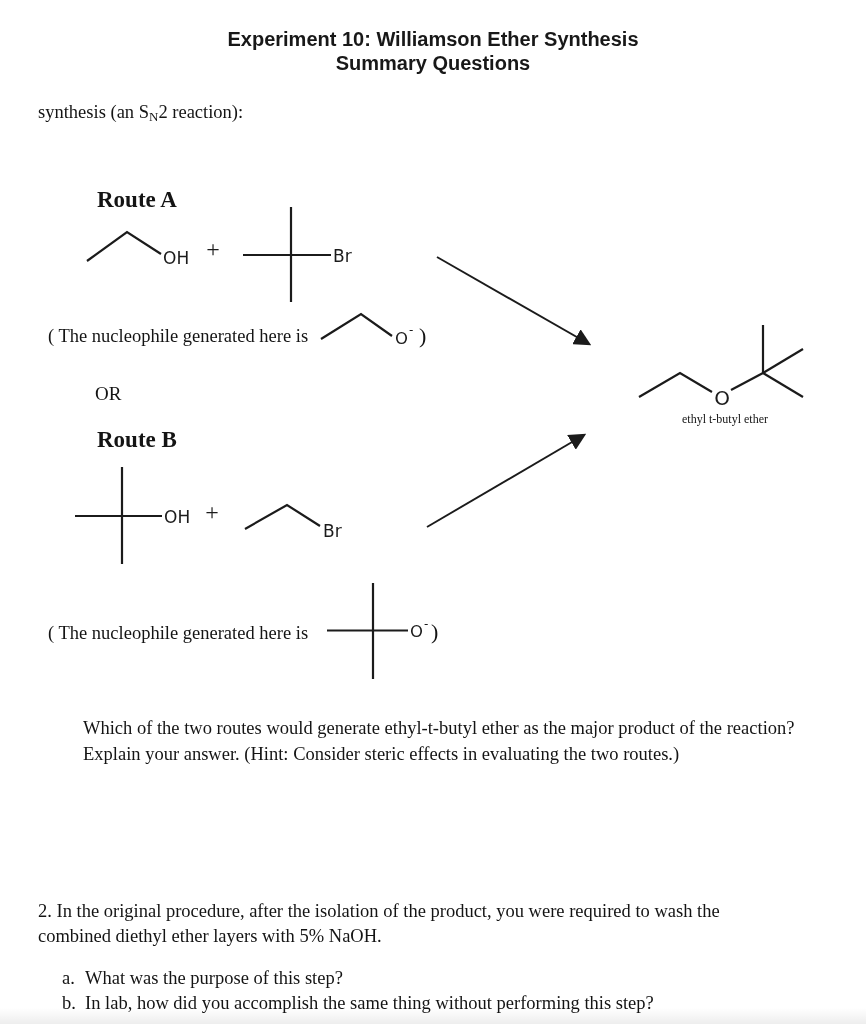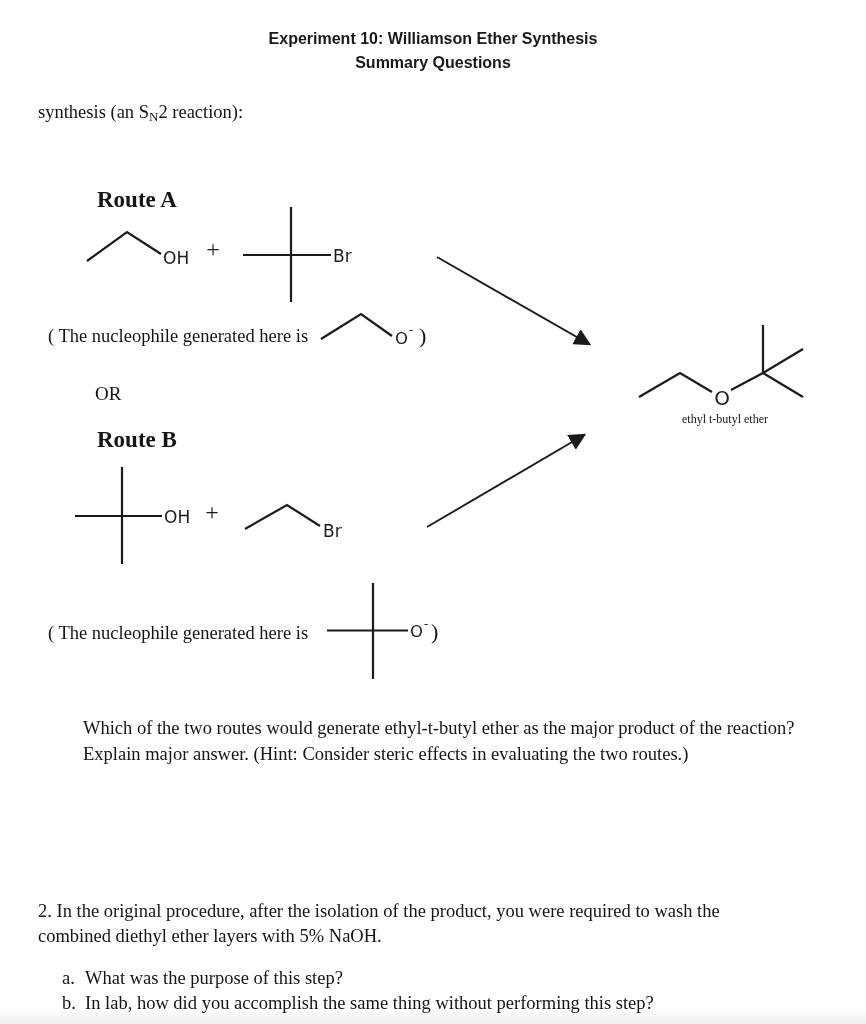--- a/index.html
+++ b/index.html
@@ -16,21 +16,21 @@
     position:absolute;left:0;right:0;bottom:0;height:16px;
     background:linear-gradient(to bottom, rgba(0,0,0,0), rgba(0,0,0,0.07));
     pointer-events:none;
   }
   .abs{position:absolute;}
   .doc-title{
     left:0;top:27px;width:866px;
     text-align:center;
     font-family:"Liberation Sans","DejaVu Sans",sans-serif;
     font-weight:bold;
-    font-size:16px;line-height:24px;
+    font-size:20px;line-height:24px;
     color:#181818;
   }
   .body-text{
     font-size:18.5px;line-height:24px;white-space:nowrap;
   }
   .lh26{line-height:26px;margin-left:45px;}
   .lh25{line-height:25px;margin-top:19px;}
   .route-label{
     font-weight:bold;font-size:23px;line-height:22px;white-space:nowrap;
   }
@@ -81,21 +81,21 @@
   <div class="abs nuc-caption" style="left:48px;top:325px;">( The nucleophile generated here is</div>
   <div class="abs big-paren" style="left:419px;top:325px;">)</div>
 
   <div class="abs nuc-caption" style="left:48px;top:622px;">( The nucleophile generated here is</div>
   <div class="abs big-paren" style="left:431px;top:621px;">)</div>
 
   <div class="abs product-caption">ethyl t-butyl ether</div>
 
   <div class="abs body-text lh26" style="left:38px;top:715px;">
     <div>Which of the two routes would generate ethyl-t-butyl ether as the major product of the reaction?</div>
-    <div>Explain major answer. (Hint: Consider steric effects in evaluating the two routes.)</div>
+    <div>Explain your answer. (Hint: Consider steric effects in evaluating the two routes.)</div>
   </div>
 
   <div class="abs body-text lh25" style="left:38px;top:880px;">
     <div>2. In the original procedure, after the isolation of the product, you were required to wash the</div>
     <div>combined diethyl ether layers with 5% NaOH.</div>
   </div>
 
   <div class="abs body-text lh25" style="left:62px;top:947px;">
     <div class="list-row">
       <span class="list-marker">a.</span>

